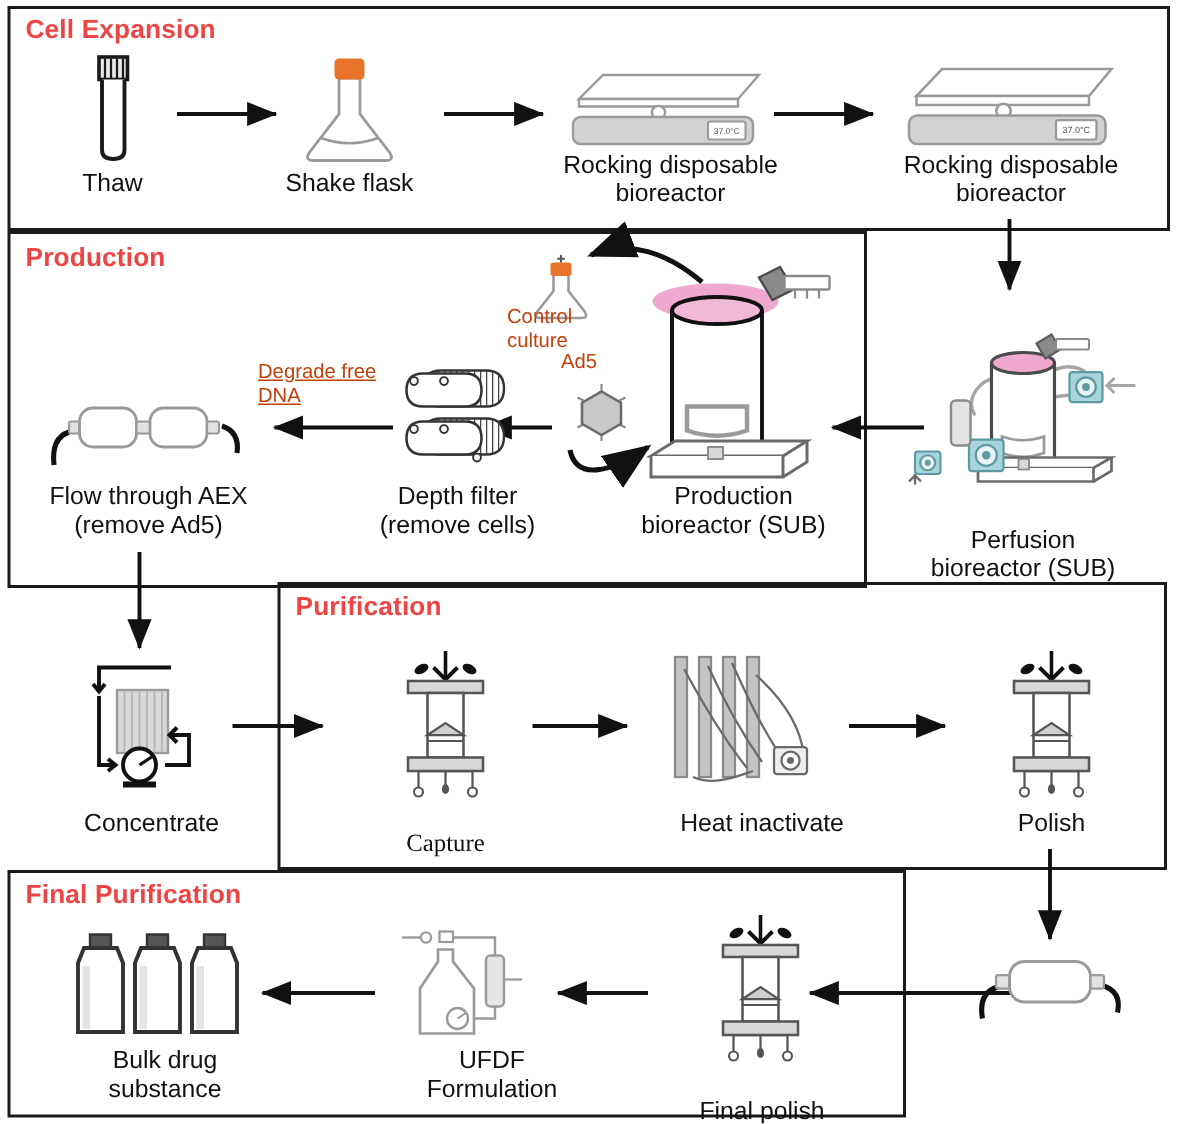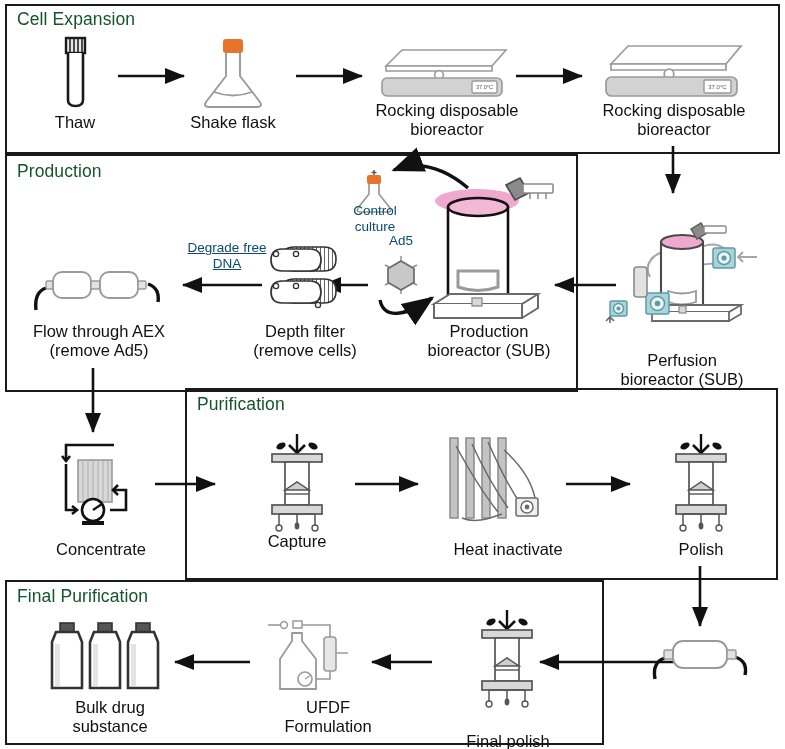--- a/index.html
+++ b/index.html
@@ -1,22 +1,22 @@
 <!DOCTYPE html>
 <html><head>
 <meta charset="utf-8">
 <style>
   html,body{margin:0;padding:0;background:#ffffff;}
   body{font-family:"Liberation Sans","DejaVu Sans",sans-serif;color:#000;}
   #diagram{position:relative;width:785px;height:749px;background:#fff;overflow:hidden;}
 
   .box{position:absolute;border:2.5px solid #1a1a1a;background:transparent;box-sizing:border-box;}
-  .box-title{position:absolute;font-weight:normal;font-size:17.5px;color:#14532d;letter-spacing:.1px;white-space:nowrap;}
+  .box-title{position:absolute;font-weight:bold;font-size:17.5px;color:#ef4444;letter-spacing:.1px;white-space:nowrap;}
   .node-label{position:absolute;text-align:center;font-size:16.5px;line-height:1.17;color:#111;white-space:pre-line;}
-  .small-label{position:absolute;text-align:center;font-size:13.5px;line-height:1.18;color:#0c4a6e;white-space:pre-line;}
+  .small-label{position:absolute;text-align:left;font-size:13.5px;line-height:1.18;color:#c2410c;white-space:pre-line;}
 
   .icon{position:absolute;}
   svg{display:block;overflow:visible;}
   .arrowlayer{position:absolute;left:0;top:0;width:785px;height:749px;pointer-events:none;}
 </style>
 </head>
 <body>
 
 <div id="diagram">
 
@@ -313,21 +313,21 @@
         <path d="M21,82 L21,94"></path>
           <path d="M39,82 L39,92"></path>
           <path d="M57,82 L57,94"></path>
         <path d="M21,82 L57,82"></path>
       </g>
       <circle cx="21" cy="96" r="3" fill="#fff" stroke="#555" stroke-width="1.4"></circle>
       <circle cx="57" cy="96" r="3" fill="#fff" stroke="#555" stroke-width="1.4"></circle>
       <ellipse cx="39" cy="94" rx="2.4" ry="3.4" fill="#555"></ellipse>
     </svg>
   </div>
-  <div class="node-label" style="left:232px;top:532px;width:130px;">Capture</div>
+  <div class="node-label" style="left:232px;top:552px;width:130px;font-family:Liberation Serif, serif;">Capture</div>
 
   <div class="icon" style="left:442px;top:434px;">
     <svg width="106" height="96" viewBox="0 0 106 96">
       <g fill="#c4c4c4" stroke="#8a8a8a" stroke-width="1.5">
         <rect x="8" y="4" width="8" height="80"></rect>
         <rect x="24" y="4" width="8" height="80"></rect>
         <rect x="40" y="4" width="8" height="80"></rect>
         <rect x="56" y="4" width="8" height="80"></rect>
       </g>
       <g fill="none" stroke="#6a6a6a" stroke-width="1.5">

